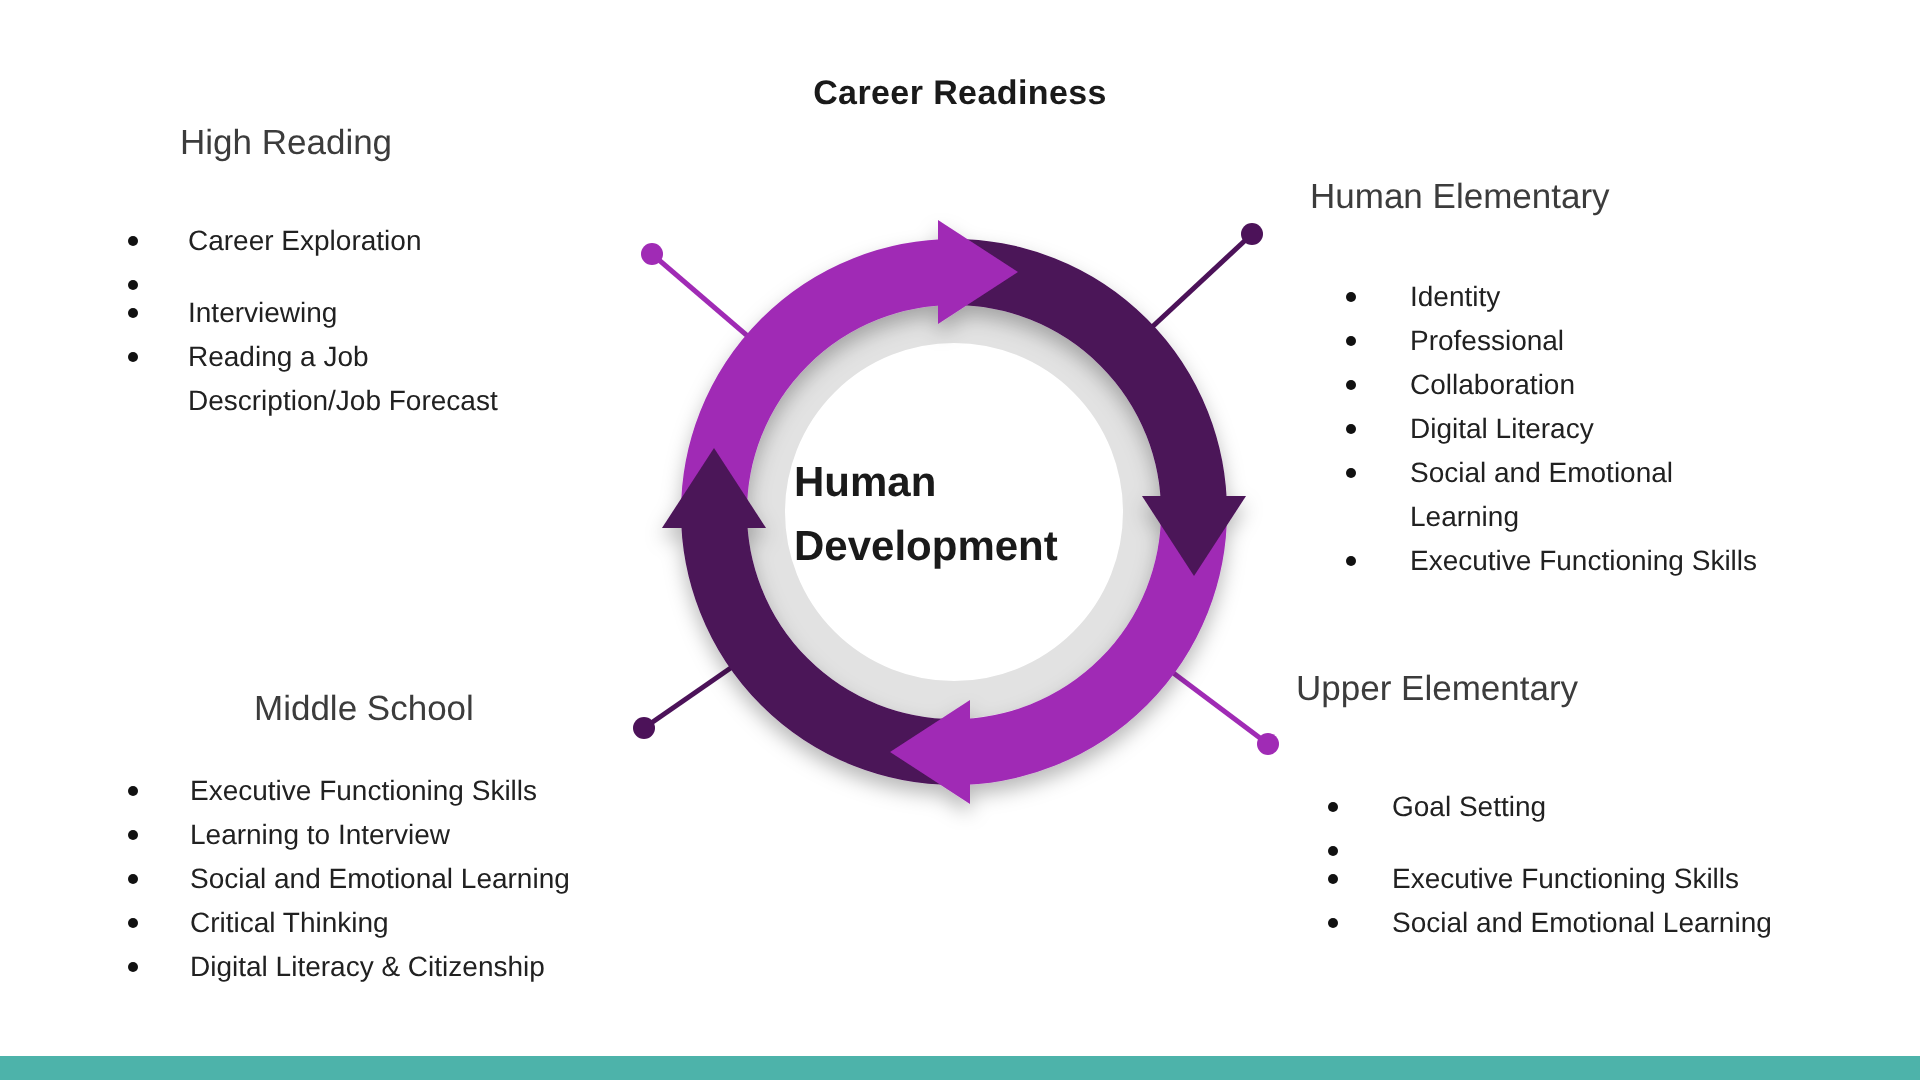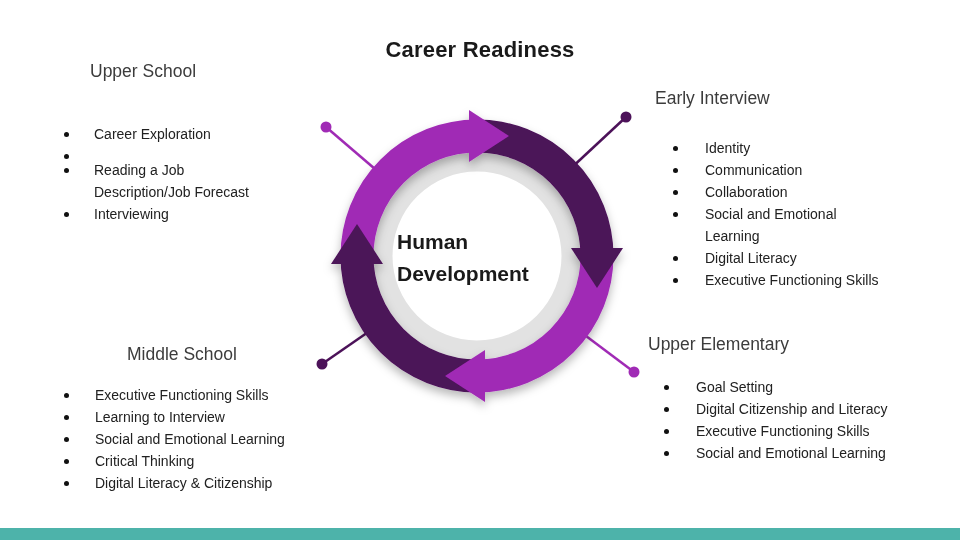--- a/index.html
+++ b/index.html
@@ -2,110 +2,110 @@
 <html><head>
 <meta charset="utf-8">
 <style>
   html,body{margin:0;padding:0;background:#888;}
   .slide{
     position:relative;width:960px;height:540px;background:#ffffff;
     overflow:hidden;font-family:"Liberation Sans",sans-serif;
   }
   .slide-title{
     position:absolute;top:37px;left:0;width:100%;text-align:center;
-    margin:0;font-size:22px;font-weight:700;color:#1a1a1a;letter-spacing:.2px;
+    margin:0;font-size:17px;font-weight:700;color:#1a1a1a;letter-spacing:.2px;
   }
   .panel{position:absolute;}
   .panel h2{margin:0;font-size:17.5px;font-weight:400;color:#3c3c3c;}
   .blist{list-style:none;margin:0;padding:0;}
   .blist li{display:flex;align-items:flex-start;font-size:14px;line-height:22px;color:#212121;}
   .bdot{flex:0 0 auto;width:5px;height:5px;border-radius:50%;background:#111;margin-top:9px;}
   .btxt{white-space:pre-line;}
 
   
   .hs{left:62px;top:61px;width:270px;}
   .hs h2{margin-left:28px;}
-  .hs .blist{margin-top:41px;}
+  .hs .blist{margin-top:27px;}
   .hs .bdot{margin-left:2px;margin-right:25px;}
 
   
   .ee{left:655px;top:88px;width:285px;}
   .ee .blist{margin-top:28px;}
   .ee .bdot{margin-left:18px;margin-right:27px;}
 
   
   .ms{left:62px;top:344px;width:290px;}
   .ms h2{margin-left:65px;}
   .ms .blist{margin-top:19px;}
   .ms .bdot{margin-left:2px;margin-right:26px;}
 
   
   .ue{left:648px;top:334px;width:300px;}
-  .ue .blist{margin-top:21px;}
+  .ue .blist{margin-top:37px;}
   .ue .bdot{margin-left:16px;margin-right:27px;}
 
   .cycle-svg{position:absolute;left:300px;top:95px;width:350px;height:320px;}
   .center-label{
     position:absolute;left:397px;top:226px;width:160px;
     font-size:21px;font-weight:700;color:#1a1a1a;line-height:32px;white-space:pre-line;
   }
   .footer-bar{position:absolute;left:0;bottom:0;width:100%;height:12px;background:#4db3aa;}
 </style>
 </head>
 <body>
 
 <div class="slide">
 
   <h1 class="slide-title">Career Readiness</h1>
 
   <section class="panel hs">
-    <h2>Upper School</h2>
+    <h2>High Reading</h2>
     <ul class="blist">
       <li>
           <span class="bdot"></span>
           <span class="btxt">Career Exploration</span>
         </li>
       <li>
           <span class="bdot"></span>
         </li>
       <li>
           <span class="bdot"></span>
-          <span class="btxt">Reading a Job
-Description/Job Forecast</span>
+          <span class="btxt">Interviewing</span>
         </li>
       <li>
           <span class="bdot"></span>
-          <span class="btxt">Interviewing</span>
+          <span class="btxt">Reading a Job
+Description/Job Forecast</span>
         </li>
     </ul>
   </section>
 
   <section class="panel ee">
-    <h2>Early Interview</h2>
+    <h2>Human Elementary</h2>
     <ul class="blist">
       <li>
           <span class="bdot"></span>
           <span class="btxt">Identity</span>
         </li>
       <li>
           <span class="bdot"></span>
-          <span class="btxt">Communication</span>
+          <span class="btxt">Professional</span>
         </li>
       <li>
           <span class="bdot"></span>
           <span class="btxt">Collaboration</span>
         </li>
       <li>
           <span class="bdot"></span>
-          <span class="btxt">Social and Emotional
-Learning</span>
+          <span class="btxt">Digital Literacy</span>
         </li>
       <li>
           <span class="bdot"></span>
-          <span class="btxt">Digital Literacy</span>
+          <span class="btxt">Social and Emotional
+Learning</span>
         </li>
       <li>
           <span class="bdot"></span>
           <span class="btxt">Executive Functioning Skills</span>
         </li>
     </ul>
   </section>
 
   <section class="panel ms">
     <h2>Middle School</h2>
@@ -135,21 +135,20 @@
 
   <section class="panel ue">
     <h2>Upper Elementary</h2>
     <ul class="blist">
       <li>
           <span class="bdot"></span>
           <span class="btxt">Goal Setting</span>
         </li>
       <li>
           <span class="bdot"></span>
-          <span class="btxt">Digital Citizenship and Literacy</span>
         </li>
       <li>
           <span class="bdot"></span>
           <span class="btxt">Executive Functioning Skills</span>
         </li>
       <li>
           <span class="bdot"></span>
           <span class="btxt">Social and Emotional Learning</span>
         </li>
     </ul>

